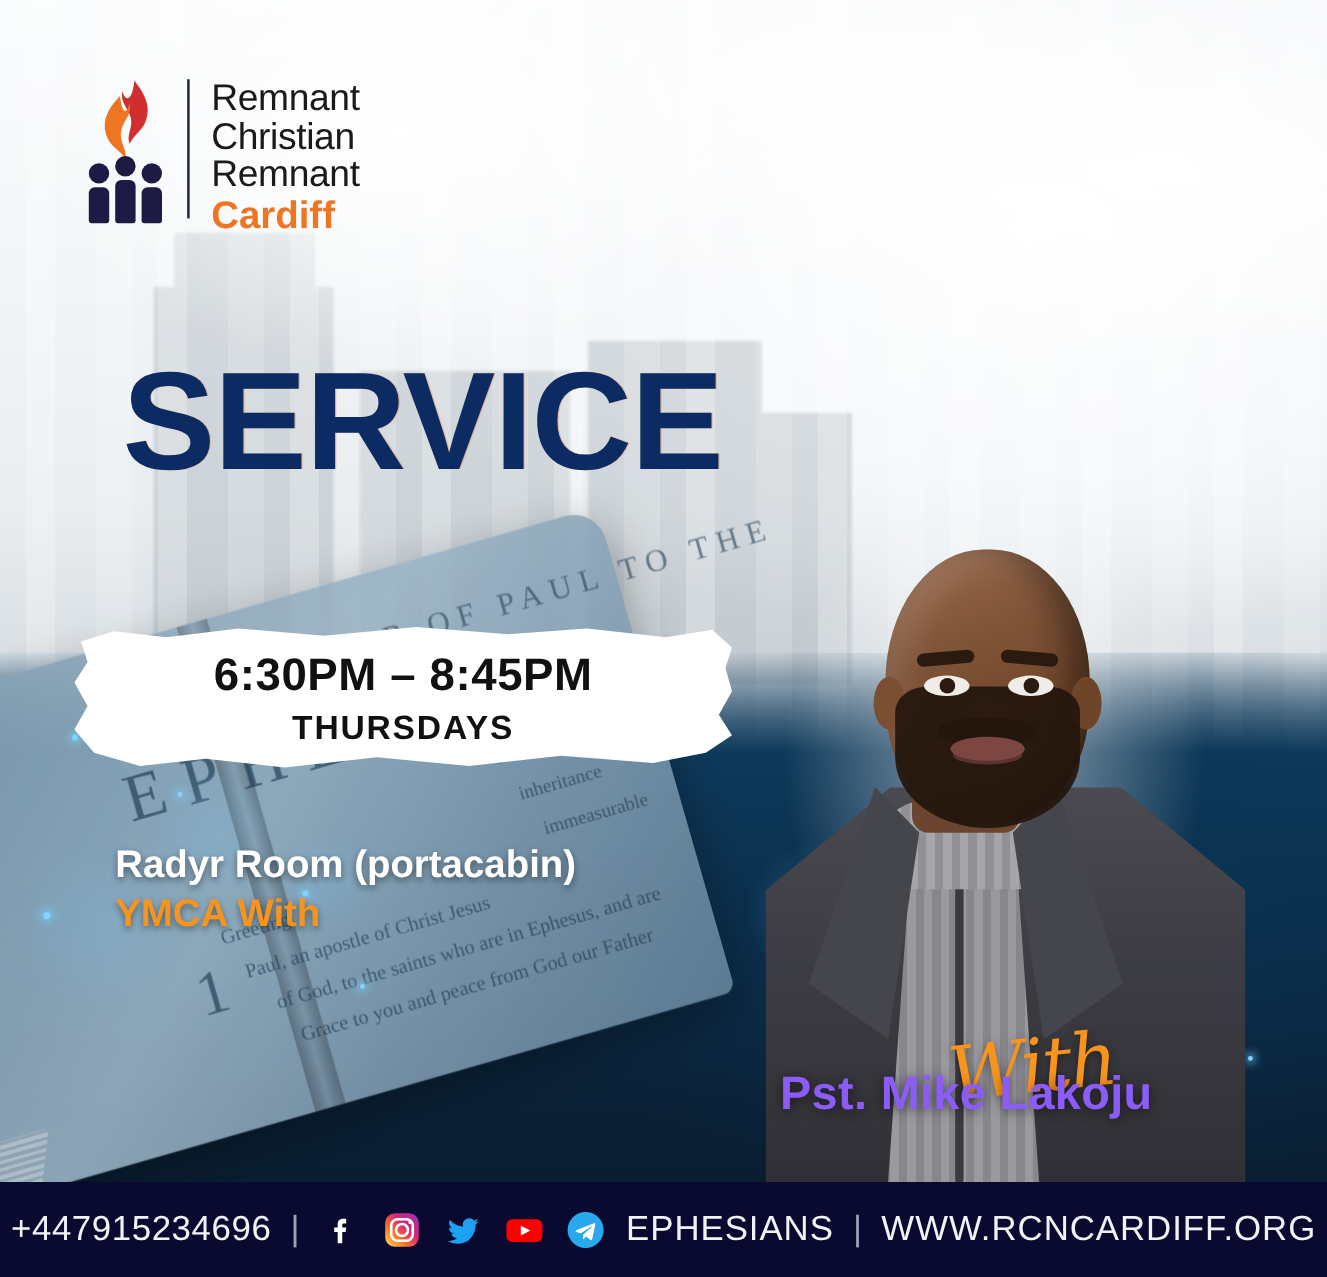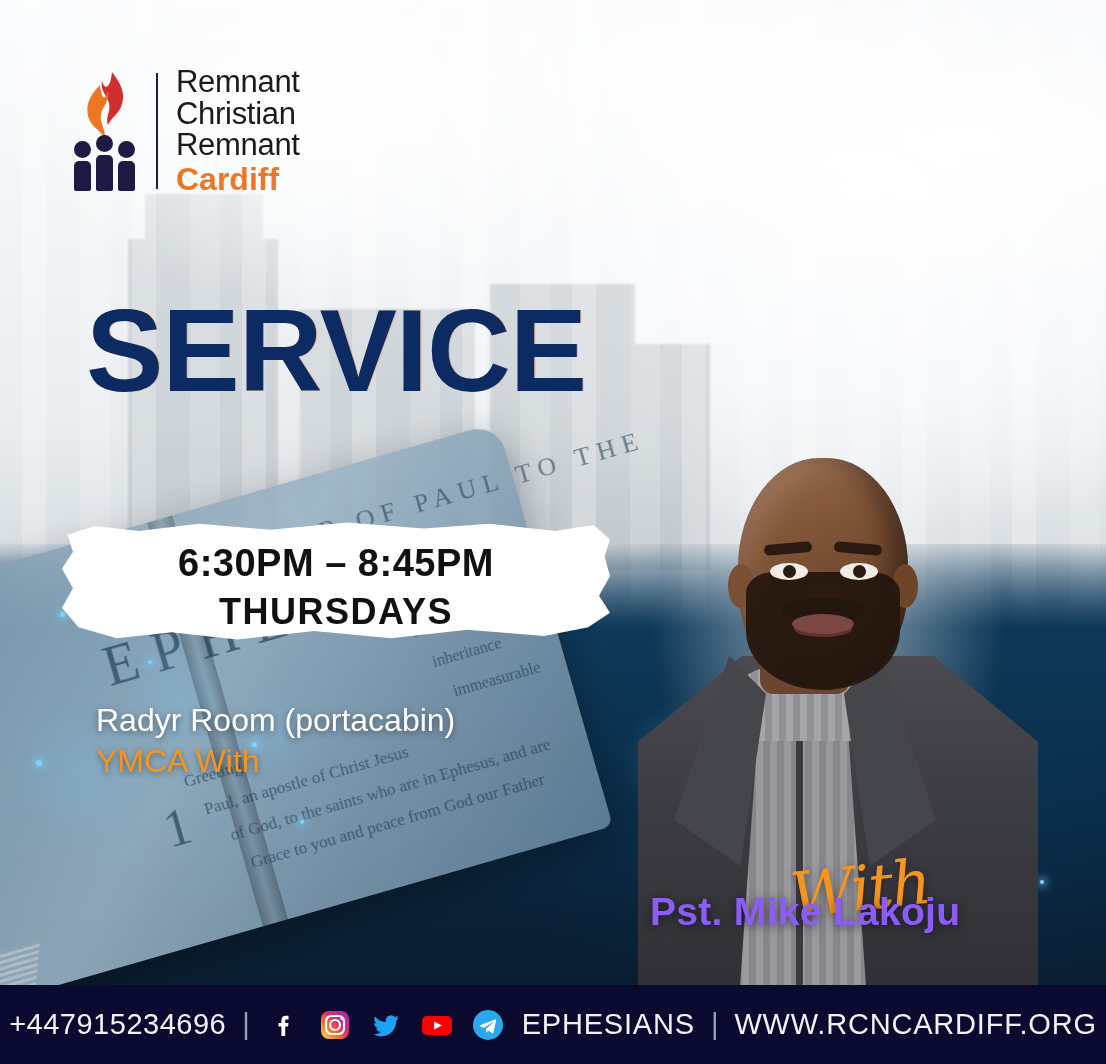--- a/index.html
+++ b/index.html
@@ -69,52 +69,52 @@
   .bt-r1{left:560px;top:170px;font-size:16px;}
   .bt-r2{left:572px;top:204px;font-size:16px;}
   .bt-r3{left:584px;top:238px;font-size:16px;}
 
   
   .bokeh{position:absolute;border-radius:50%;pointer-events:none;}
   .bk-soft{background:radial-gradient(circle,rgba(120,190,235,.22),rgba(120,190,235,0) 70%);}
   .bk-dot{background:#7fd4ff;box-shadow:0 0 8px 2px rgba(120,210,255,.85);}
 
   
-  .logo{position:absolute;left:72px;top:66px;display:flex;align-items:center;gap:18px;}
+  .logo{position:absolute;left:72px;top:66px;display:flex;align-items:flex-start;gap:18px;}
   .logo-mark{position:relative;width:66px;height:120px;}
   .flame{position:absolute;left:6px;top:0;width:58px;height:74px;}
   .people{position:absolute;left:2px;bottom:0;display:flex;gap:5px;align-items:flex-end;}
   .person{display:flex;flex-direction:column;align-items:center;}
   .p-head{width:17px;height:17px;border-radius:50%;background:#1d1b44;}
   .p-body{width:17px;height:30px;margin-top:3px;border-radius:5px 5px 2px 2px;background:#1d1b44;}
   .person.mid .p-body{height:36px;}
   .logo-div{width:2px;height:116px;background:#1d1b44;}
   .logo-txt{line-height:1.02;}
   .logo-txt .l{display:block;font-size:31px;color:#1a1a1a;letter-spacing:-.3px;}
   .logo-txt .cardiff{display:block;font-size:32px;color:#ee7623;font-weight:600;margin-top:2px;}
 
   
   .headline{position:absolute;left:62px;top:302px;line-height:.86;}
   .headline span{display:block;color:#0c2b63;font-weight:bold;letter-spacing:-1px;
     font-size:116px;text-shadow:1px 0 0 rgba(238,118,35,.35);}
-  .headline .l2{margin-left:24px;}
+  .headline .l2{margin-left:40px;}
 
   
   .brush{position:absolute;left:62px;top:520px;width:548px;height:122px;}
   .brush-bg{position:absolute;inset:0;background:#fff;
     clip-path:polygon(1% 12%,6% 5%,14% 9%,25% 3%,38% 8%,52% 2%,66% 7%,78% 3%,90% 9%,97% 4%,100% 16%,
       99% 30%,100% 46%,98% 62%,100% 76%,96% 88%,88% 95%,74% 90%,60% 97%,46% 91%,32% 98%,20% 92%,
       10% 97%,3% 88%,0% 72%,2% 56%,0% 40%,2% 26%);
     filter:drop-shadow(0 3px 6px rgba(0,0,0,.18));}
   .brush-txt{position:relative;text-align:center;padding-top:22px;color:#111;font-weight:bold;}
   .brush-txt .t1{font-size:38px;letter-spacing:.5px;}
-  .brush-txt .t2{font-size:36px;letter-spacing:1.5px;margin-top:6px;}
-
-  
-  .address{position:absolute;left:96px;top:700px;line-height:1.28;font-weight:normal;
+  .brush-txt .t2{font-size:28px;letter-spacing:1.5px;margin-top:6px;}
+
+  
+  .address{position:absolute;left:96px;top:700px;line-height:1.28;font-weight:bold;
     text-shadow:0 2px 6px rgba(0,0,0,.45);}
   .address .ln{display:block;font-size:32px;color:#fff;}
   .address .ln.hl{color:#f7941e;}
 
   
   .portrait{position:absolute;right:28px;bottom:78px;width:500px;height:640px;}
   .pt-glow{position:absolute;right:20px;bottom:0;width:460px;height:600px;
     background:radial-gradient(ellipse 55% 55% at 50% 40%, rgba(255,255,255,.55), rgba(255,255,255,0) 70%);}
   .pt-body{position:absolute;left:60px;bottom:0;width:400px;height:330px;
     background:linear-gradient(180deg,#4a4a50 0%, #3c3c43 45%, #303036 100%);

